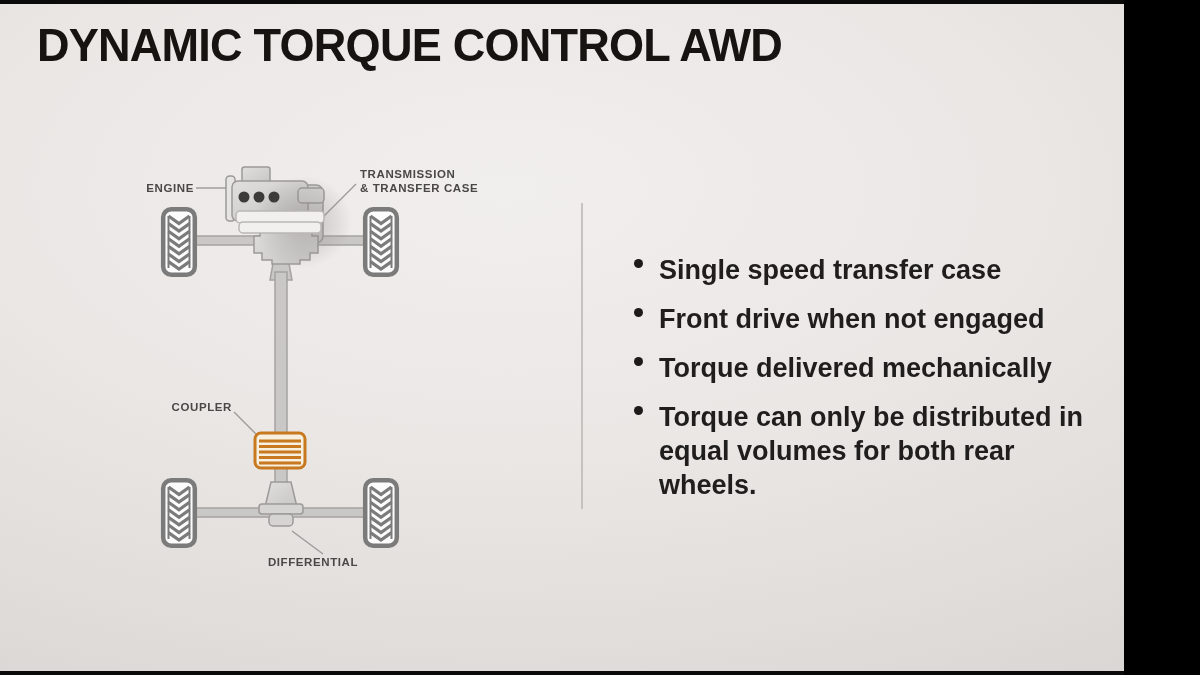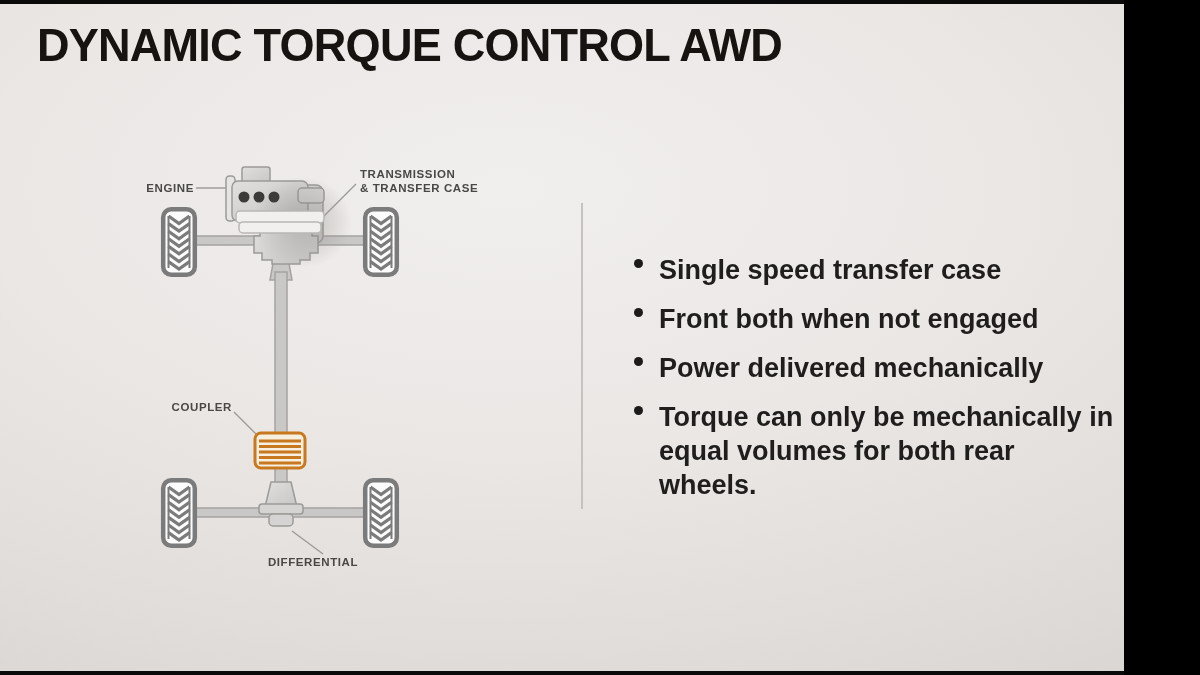--- a/index.html
+++ b/index.html
@@ -213,24 +213,24 @@
 
   <div class="divider"></div>
 
   <ul class="bullets">
     <li>
       <span class="bullet-dot"></span>
       <span>Single speed transfer case</span>
     </li>
     <li>
       <span class="bullet-dot"></span>
-      <span>Front both when not engaged</span>
-    </li>
-    <li>
-      <span class="bullet-dot"></span>
-      <span>Power delivered mechanically</span>
-    </li>
-    <li>
-      <span class="bullet-dot"></span>
-      <span>Torque can only be mechanically in equal volumes for both rear wheels.</span>
+      <span>Front drive when not engaged</span>
+    </li>
+    <li>
+      <span class="bullet-dot"></span>
+      <span>Torque delivered mechanically</span>
+    </li>
+    <li>
+      <span class="bullet-dot"></span>
+      <span>Torque can only be distributed in equal volumes for both rear wheels.</span>
     </li>
   </ul>
 </div>
 
 </body></html>

